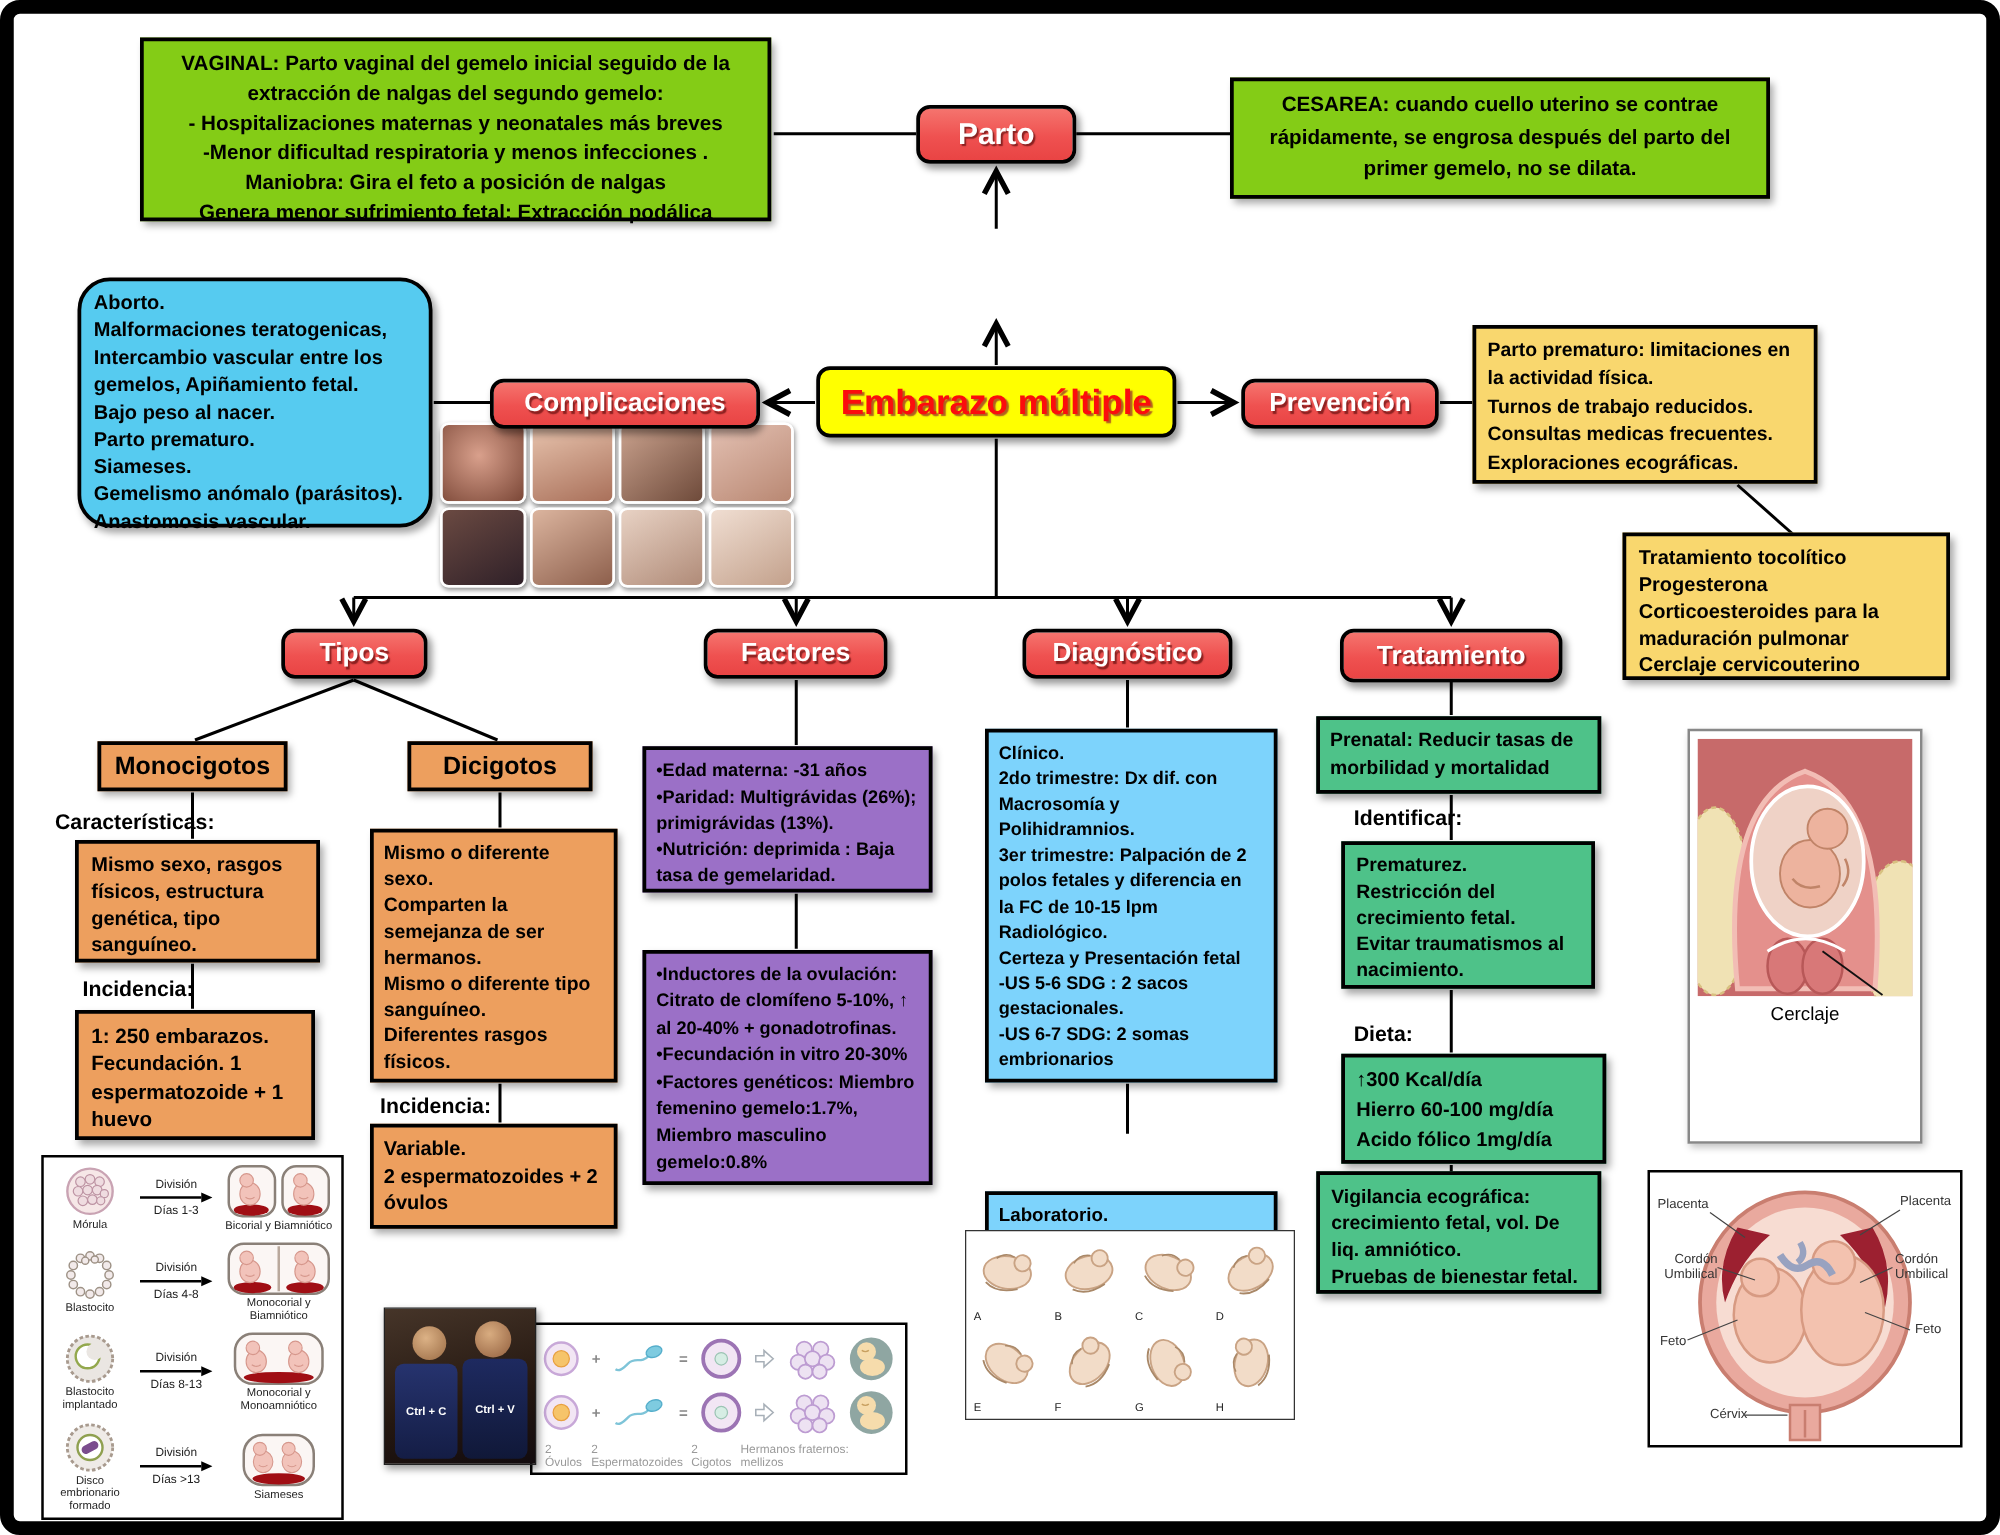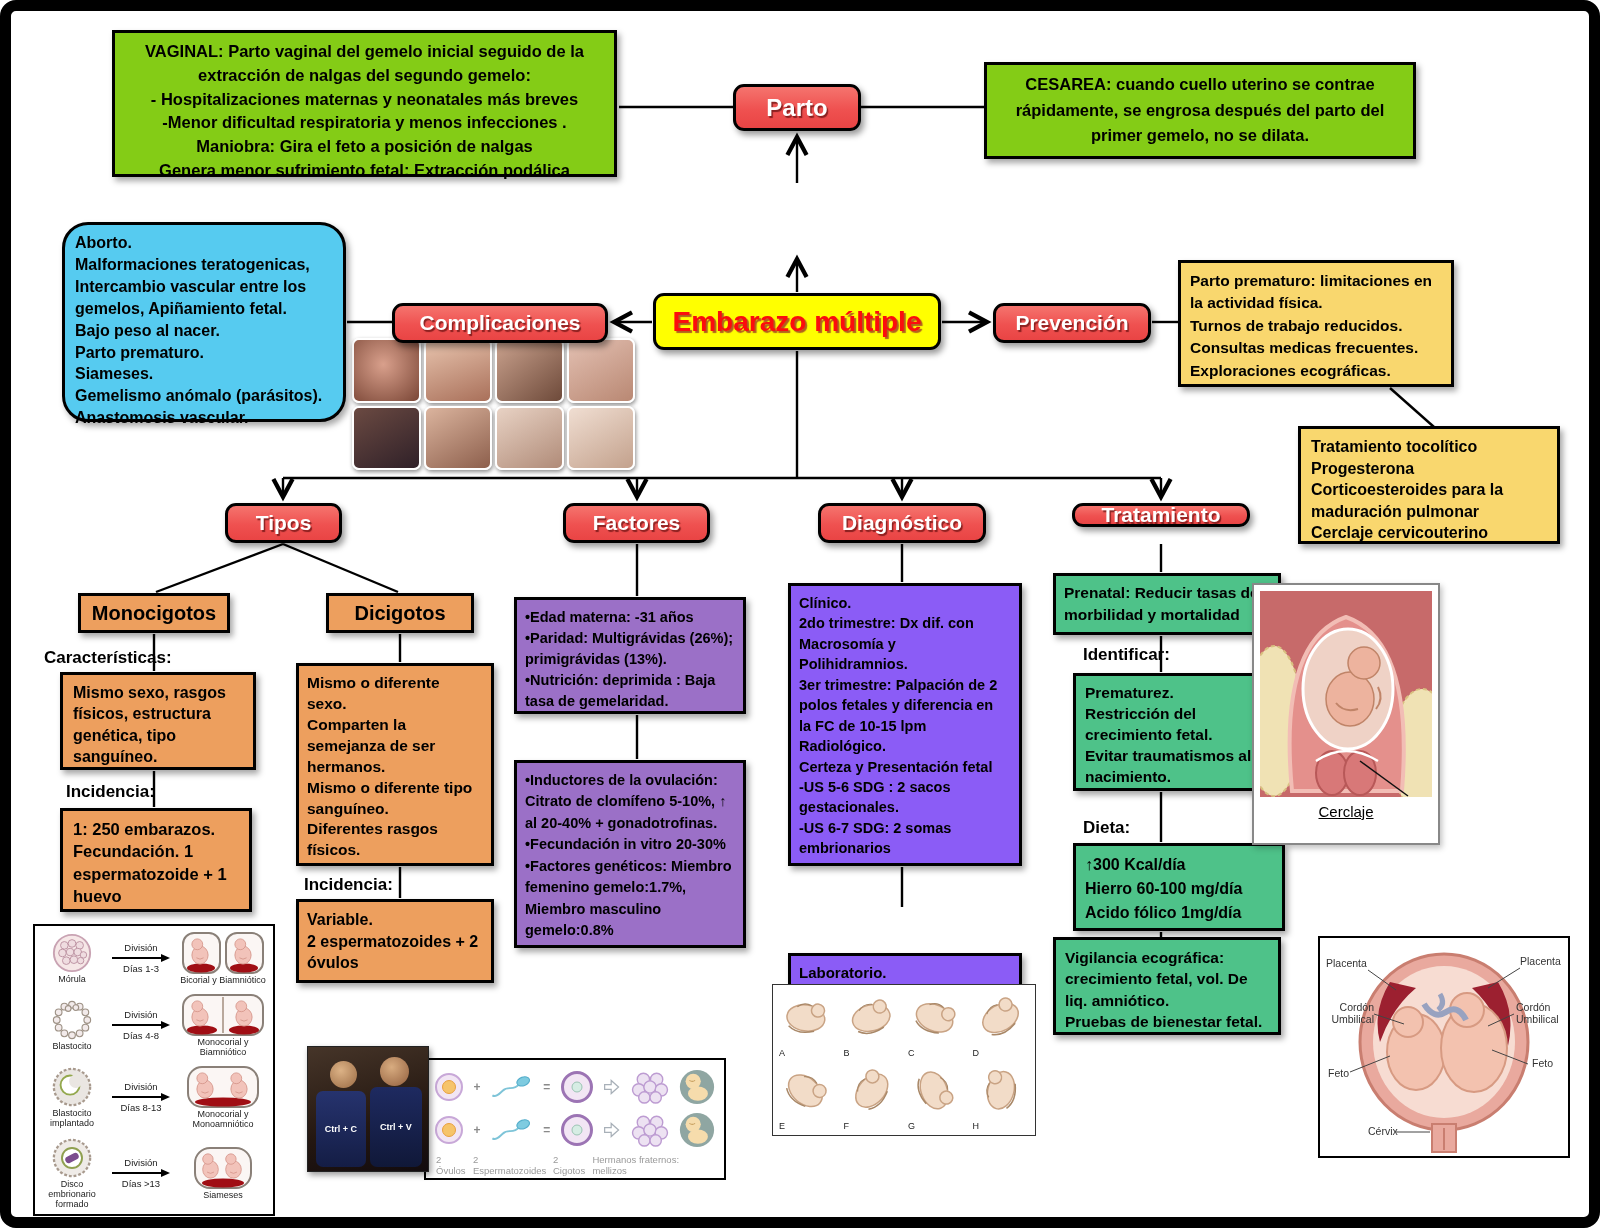--- a/index.html
+++ b/index.html
@@ -14,21 +14,21 @@
         background:linear-gradient(180deg,#F5746E 0%,#EF5150 55%,#E94444 100%);
         color:#fff;font-weight:bold;display:flex;align-items:center;justify-content:center;
         text-shadow:1.5px 2px 1px rgba(70,0,0,.6);box-shadow:3px 4px 6px rgba(0,0,0,.4);z-index:5;}
   .center-node{background:#FFFF00;color:#FB0D0D;text-shadow:2px 2px 1px rgba(150,40,40,.75);}
   .onode{position:absolute;box-sizing:border-box;border:3px solid #000;background:#ED9F5E;
          color:#000;font-weight:bold;display:flex;align-items:center;justify-content:center;
          box-shadow:3px 4px 6px rgba(0,0,0,.35);z-index:5;}
   .flabel{position:absolute;font-weight:bold;color:#000;white-space:pre-line;z-index:6;}
   .green{background:#84cc16;text-align:center;}
   .cyan{background:#56CBF0;border-radius:26px;}
-  .lblue{background:#8b5cf6;}
+  .lblue{background:#7dd3fc;}
   .orangebg{background:#ED9F5E;}
   .purple{background:#9B70C7;}
   .jade{background:#4EC289;}
   .gold{background:#F9D76E;}
   .defblue{background:#5B7EC0;text-align:center;}
   .card{position:absolute;background:#fff;box-sizing:border-box;z-index:5;}
   
   .collage{display:grid;grid-template-columns:repeat(4,1fr);grid-template-rows:1fr 1fr;gap:3px;z-index:4;}
   .ph{border:2px solid #fff;border-radius:7px;box-shadow:1px 2px 4px rgba(0,0,0,.45);}
   
@@ -263,21 +263,21 @@
 
   <div class="box gold" style="left:1298px;top:426px;width:262px;height:118px;font-size:16px;line-height:1.35;">Tratamiento tocolítico
 Progesterona
 Corticoesteroides para la
 maduración pulmonar
 Cerclaje cervicouterino</div>
 
   <div class="node" style="left:225px;top:503px;width:117px;height:40px;font-size:21px;">Tipos</div>
   <div class="node" style="left:563px;top:503px;width:147px;height:40px;font-size:21px;">Factores</div>
   <div class="node" style="left:818px;top:503px;width:168px;height:40px;font-size:21px;">Diagnóstico</div>
-  <div class="node" style="left:1072px;top:503px;width:178px;height:24px;font-size:21px;">Tratamiento</div>
+  <div class="node" style="left:1072px;top:503px;width:178px;height:43px;font-size:21px;">Tratamiento</div>
 
   <div class="onode" style="left:78px;top:593px;width:152px;height:40px;font-size:20px;">Monocigotos</div>
   <div class="onode" style="left:326px;top:593px;width:148px;height:40px;font-size:20px;">Dicigotos</div>
 
   <div class="flabel" style="left:44px;top:648px;font-size:17px;">Características:</div>
   <div class="box orangebg" style="left:60px;top:672px;width:196px;height:98px;font-size:16px;line-height:1.33;">Mismo sexo,  rasgos
 físicos, estructura
 genética,  tipo
 sanguíneo.</div>
   <div class="flabel" style="left:66px;top:782px;font-size:17px;">Incidencia:</div>
@@ -341,21 +341,21 @@
 nacimiento.</div>
   <div class="flabel" style="left:1083px;top:818px;font-size:17px;">Dieta:</div>
   <div class="box jade" style="left:1073px;top:843px;width:212px;height:88px;font-size:16px;line-height:1.5;padding:7px 9px;">↑300 Kcal/día
 Hierro 60-100 mg/día
 Acido fólico 1mg/día</div>
   <div class="box jade" style="left:1053px;top:937px;width:228px;height:98px;font-size:15.5px;line-height:1.38;padding:7px 9px;">Vigilancia ecográfica:
 crecimiento fetal, vol. De
 liq. amniótico.
 Pruebas de bienestar fetal.</div>
 
-  <div class="card" style="left:1252px;top:583px;width:188px;height:262px;border:2px solid #888;box-shadow:2px 3px 6px rgba(0,0,0,.25);text-decoration:underline;">
+  <div class="card" style="left:1350px;top:583px;width:188px;height:332px;border:2px solid #888;box-shadow:2px 3px 6px rgba(0,0,0,.25);">
     <svg width="172" height="206" style="margin:6px 0 0 6px;display:block">
       <rect x="0" y="0" width="172" height="206" fill="#C76A6A"></rect>
       <ellipse cx="14" cy="130" rx="28" ry="75" fill="#F0E2B4" stroke="#D8C080" stroke-width="2" stroke-dasharray="4,3"></ellipse>
       <ellipse cx="162" cy="160" rx="30" ry="62" fill="#F0E2B4" stroke="#D8C080" stroke-width="2" stroke-dasharray="4,3"></ellipse>
       <path d="M32,200 Q18,50 86,26 Q154,50 142,200 Z" fill="#E4908C" stroke="#F2BDB5" stroke-width="4"></path>
       <ellipse cx="88" cy="98" rx="45" ry="60" fill="#EFD2C6" stroke="#FFFFFF" stroke-width="3"></ellipse>
       <ellipse cx="90" cy="108" rx="24" ry="27" fill="#EDB39E" stroke="#C08468" stroke-width="1.5"></ellipse>
       <circle cx="104" cy="72" r="16" fill="#EDB39E" stroke="#C08468" stroke-width="1.5"></circle>
       <path d="M76,112 q8,10 22,6" stroke="#C08468" stroke-width="2" fill="none"></path>
       <path d="M118,96 q6,12 -2,22" stroke="#C08468" stroke-width="2" fill="none"></path>

